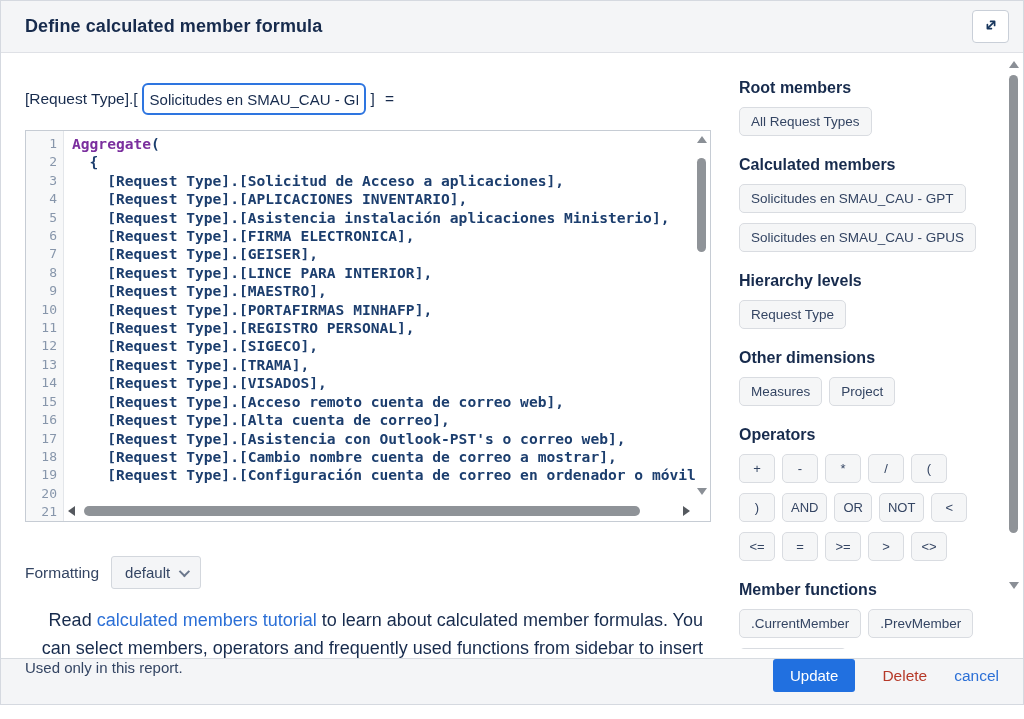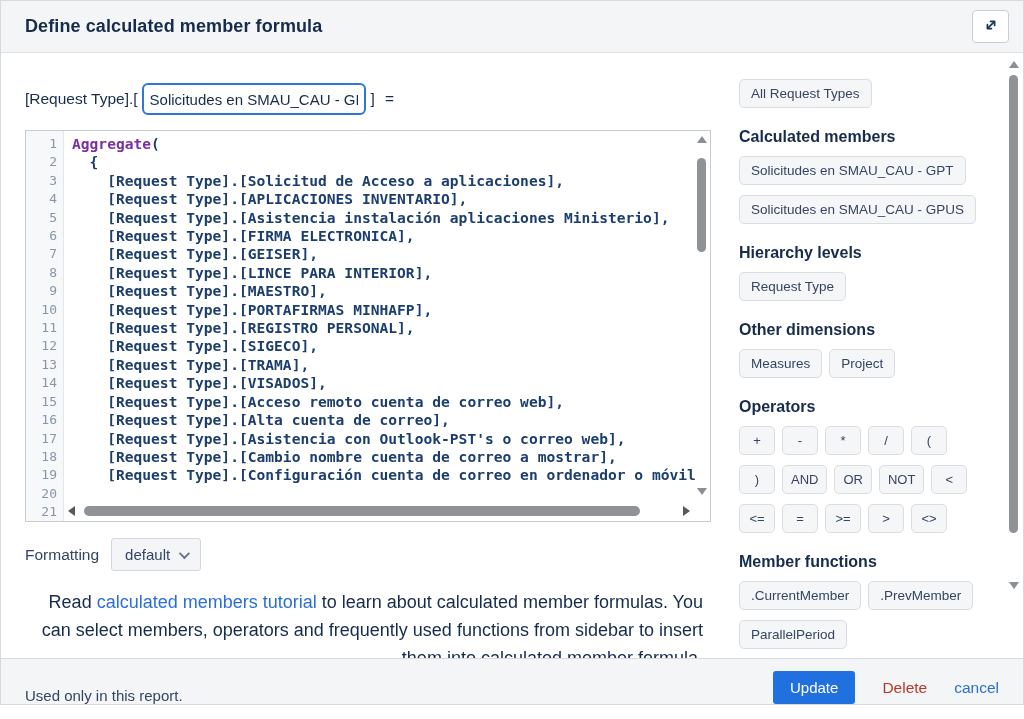--- a/index.html
+++ b/index.html
@@ -32,40 +32,40 @@
   .vscroll { position:absolute; top:1px; right:1px; bottom:20px; width:15px; }
   .vscroll .arr-up { position:absolute; top:4px; left:3px; width:0; height:0; border-left:5px solid transparent; border-right:5px solid transparent; border-bottom:7px solid #8a8f96; }
   .vscroll .thumb { position:absolute; top:26px; left:3px; width:9px; height:94px; background:#8f9398; border-radius:5px; }
   .vscroll .arr-down { position:absolute; bottom:6px; left:3px; width:0; height:0; border-left:5px solid transparent; border-right:5px solid transparent; border-top:7px solid #8a8f96; }
   .hscroll { position:absolute; left:42px; right:18px; bottom:3px; height:14px; }
   .hscroll .arr-left { position:absolute; left:0; top:2px; width:0; height:0; border-top:5px solid transparent; border-bottom:5px solid transparent; border-right:7px solid #55595f; }
   .hscroll .thumb { position:absolute; left:16px; top:2px; width:556px; height:10px; background:#8f9398; border-radius:5px; }
   .hscroll .arr-right { position:absolute; right:2px; top:2px; width:0; height:0; border-top:5px solid transparent; border-bottom:5px solid transparent; border-left:7px solid #55595f; }
 
   
-  .formatting-row { margin-top:16px; display:flex; align-items:center; font-size:15.5px; color:#344563; }
+  .formatting-row { margin-top:34px; display:flex; align-items:center; font-size:15.5px; color:#344563; }
   .fmt-dd { margin-left:12px; display:flex; align-items:center; gap:9px; background:#f4f5f7; border:1px solid #d3d7dd; border-radius:3px; padding:7px 13px; font-size:15px; color:#344563; cursor:pointer; }
   .chev { width:8px; height:8px; border-right:2px solid #6b778c; border-bottom:2px solid #6b778c; transform:rotate(45deg) translateY(-2px); }
   .help-text { margin-top:18px; width:678px; font-size:18px; line-height:1.55; color:#172b4d;text-align:right; }
   .help-text a { color:#2b6fd6; text-decoration:none; cursor:pointer; }
 
   
   .sidebar { position:relative; margin-left:auto; width:284px; flex:0 0 284px; padding:26px 24px 0 0; height:596px; overflow:hidden; }
   .sb-inner { width:246px; }
   .sb-title { font-size:16px; font-weight:bold; color:#172b4d; margin:10px 0 10px; }
   .sb-section:first-child .sb-title { margin-top:0; }
   .chip { display:inline-block; background:#f5f6f7; border:1px solid #d9dce1; border-radius:5px; padding:6px 11px; font-size:13.5px; color:#344563; margin:0 7px 10px 0; cursor:pointer; white-space:nowrap; }
   .ops .chip { min-width:36px; text-align:center; padding:6px 8px; font-size:13px; }
   .sb-scroll { position:absolute; top:8px; right:2px; bottom:60px; width:14px; }
   .sb-scroll .arr-up { position:absolute; top:0; left:2px; width:0; height:0; border-left:5px solid transparent; border-right:5px solid transparent; border-bottom:7px solid #8a8f96; }
   .sb-scroll .thumb { position:absolute; top:14px; left:2px; width:9px; height:458px; background:#8f9398; border-radius:5px; }
   .sb-scroll .arr-down { position:absolute; bottom:0; left:2px; width:0; height:0; border-left:5px solid transparent; border-right:5px solid transparent; border-top:7px solid #8a8f96; }
 
   
-  .dlg-footer { flex:0 0 46px; height:46px; background:#f4f5f7; border-top:1px solid #d7dbe0; display:flex; align-items:flex-end; padding:0 24px; }
+  .dlg-footer { flex:0 0 46px; height:46px; background:#f4f5f7; border-top:1px solid #d7dbe0; display:flex; align-items:flex-start; padding:0 24px; }
   .footer-note { font-size:15px; color:#344563; }
   .footer-actions { margin-left:auto; display:flex; align-items:center; gap:27px;padding-left:10px; }
   .btn-update { background:#2170e0; color:#fff; border:none; border-radius:3px; padding:8px 17px; font-size:15px; font-family:"Liberation Sans", sans-serif; cursor:pointer; }
   .link-delete { color:#b63928; font-size:15.5px; text-decoration:none; cursor:pointer; }
   .link-cancel { color:#2b6fd6; font-size:15.5px; text-decoration:none; cursor:pointer; }
 </style>
 </head>
 <body>
 
 <div class="dialog">
@@ -163,20 +163,21 @@
       </div>
 
       <div class="help-text"><span>Read </span><a>calculated members tutorial</a><span> to learn about calculated member formulas. You can select members, operators and frequently used functions from sidebar to insert them into calculated member formula.</span></div>
 
     </div>
 
     <div class="sidebar">
       <div class="sb-inner">
 
         <div class="sb-section">
+          <div class="sb-title">Root members</div>
           <div>
             
           <span class="chip">All Request Types</span></div>
         </div>
 
         <div class="sb-section">
           <div class="sb-title">Calculated members</div>
           <div>
             
           <span class="chip">Solicitudes en SMAU_CAU - GPT</span><span class="chip">Solicitudes en SMAU_CAU - GPUS</span></div>

